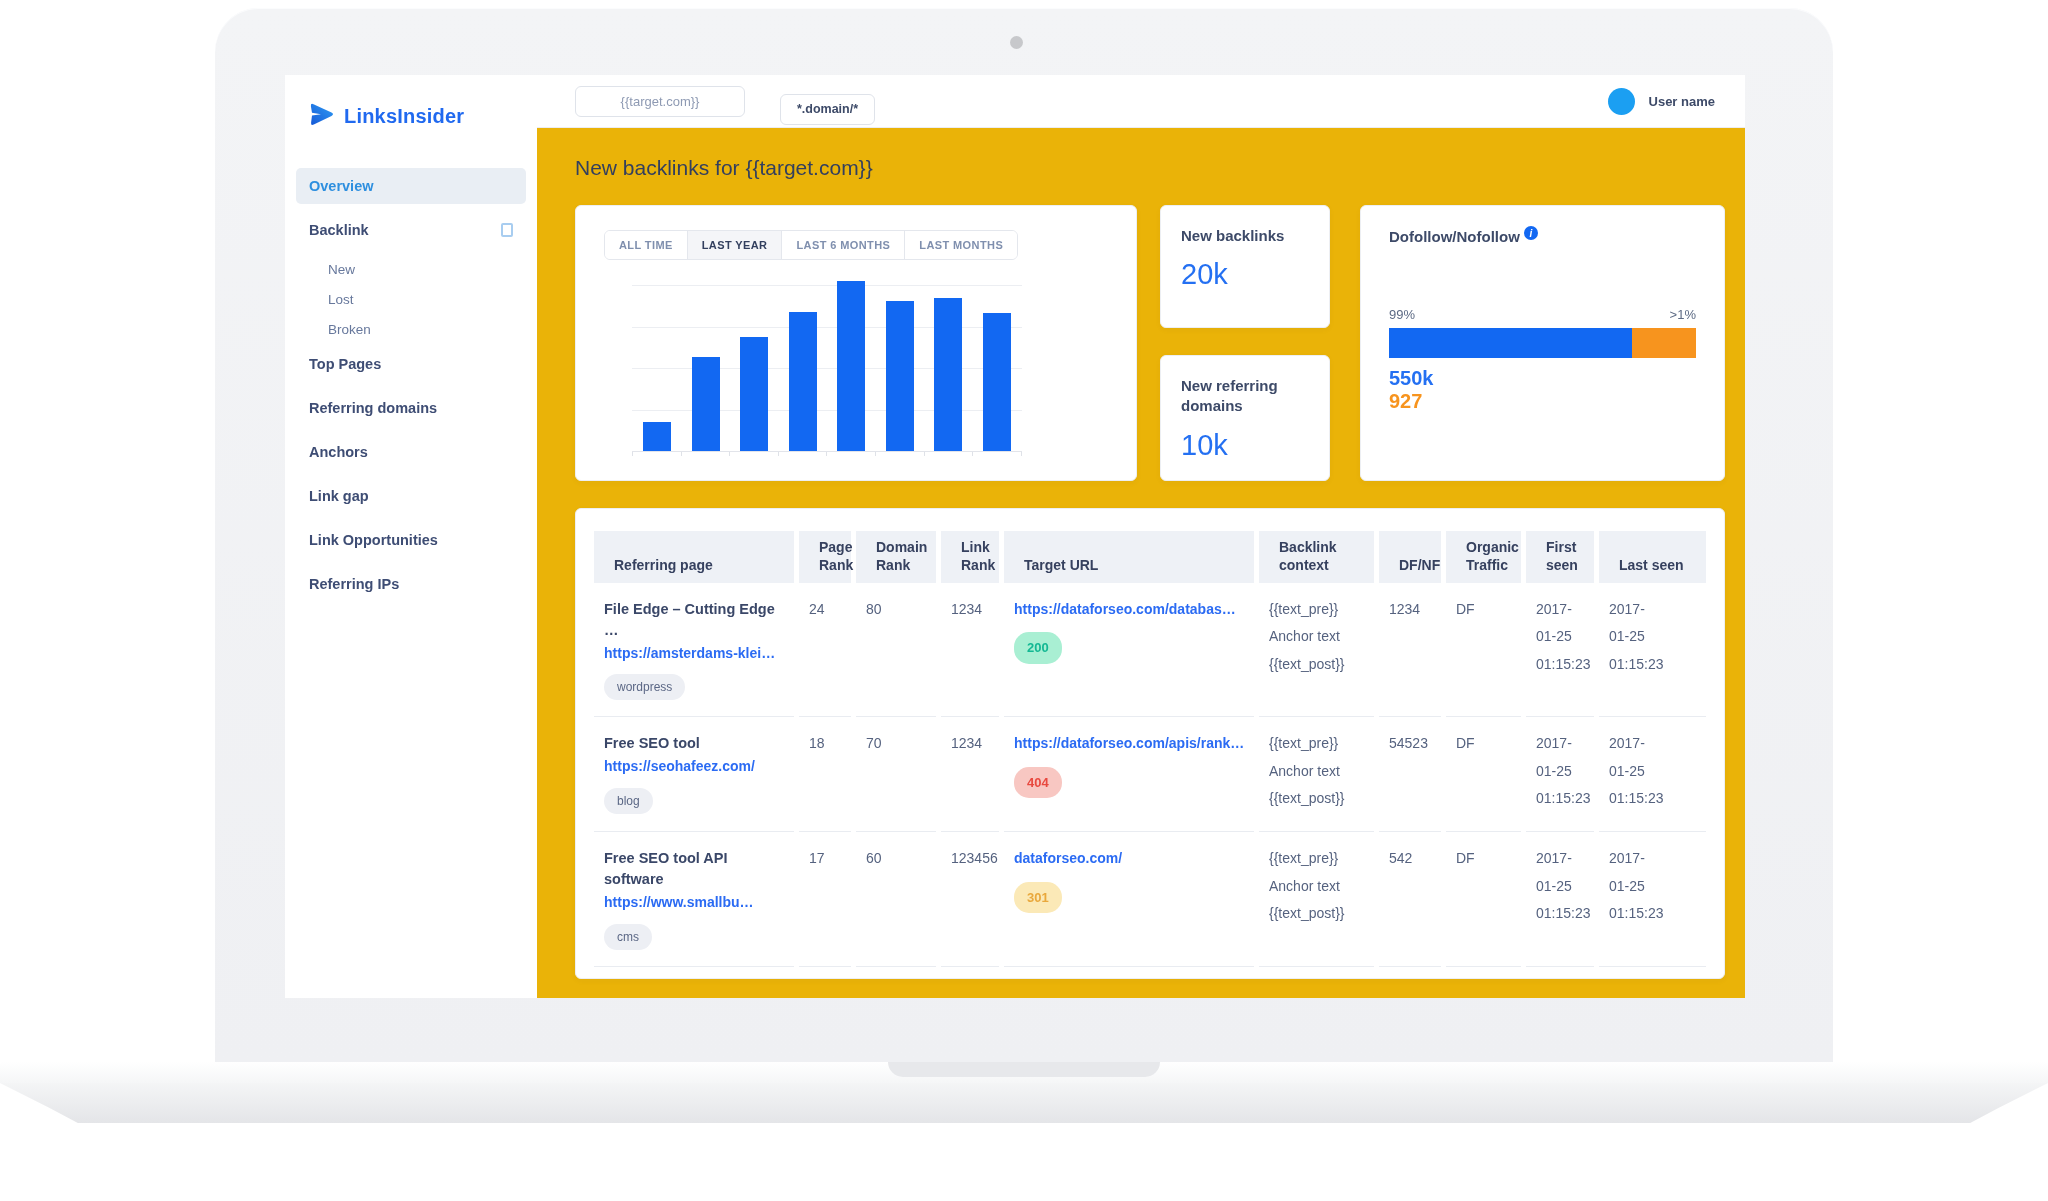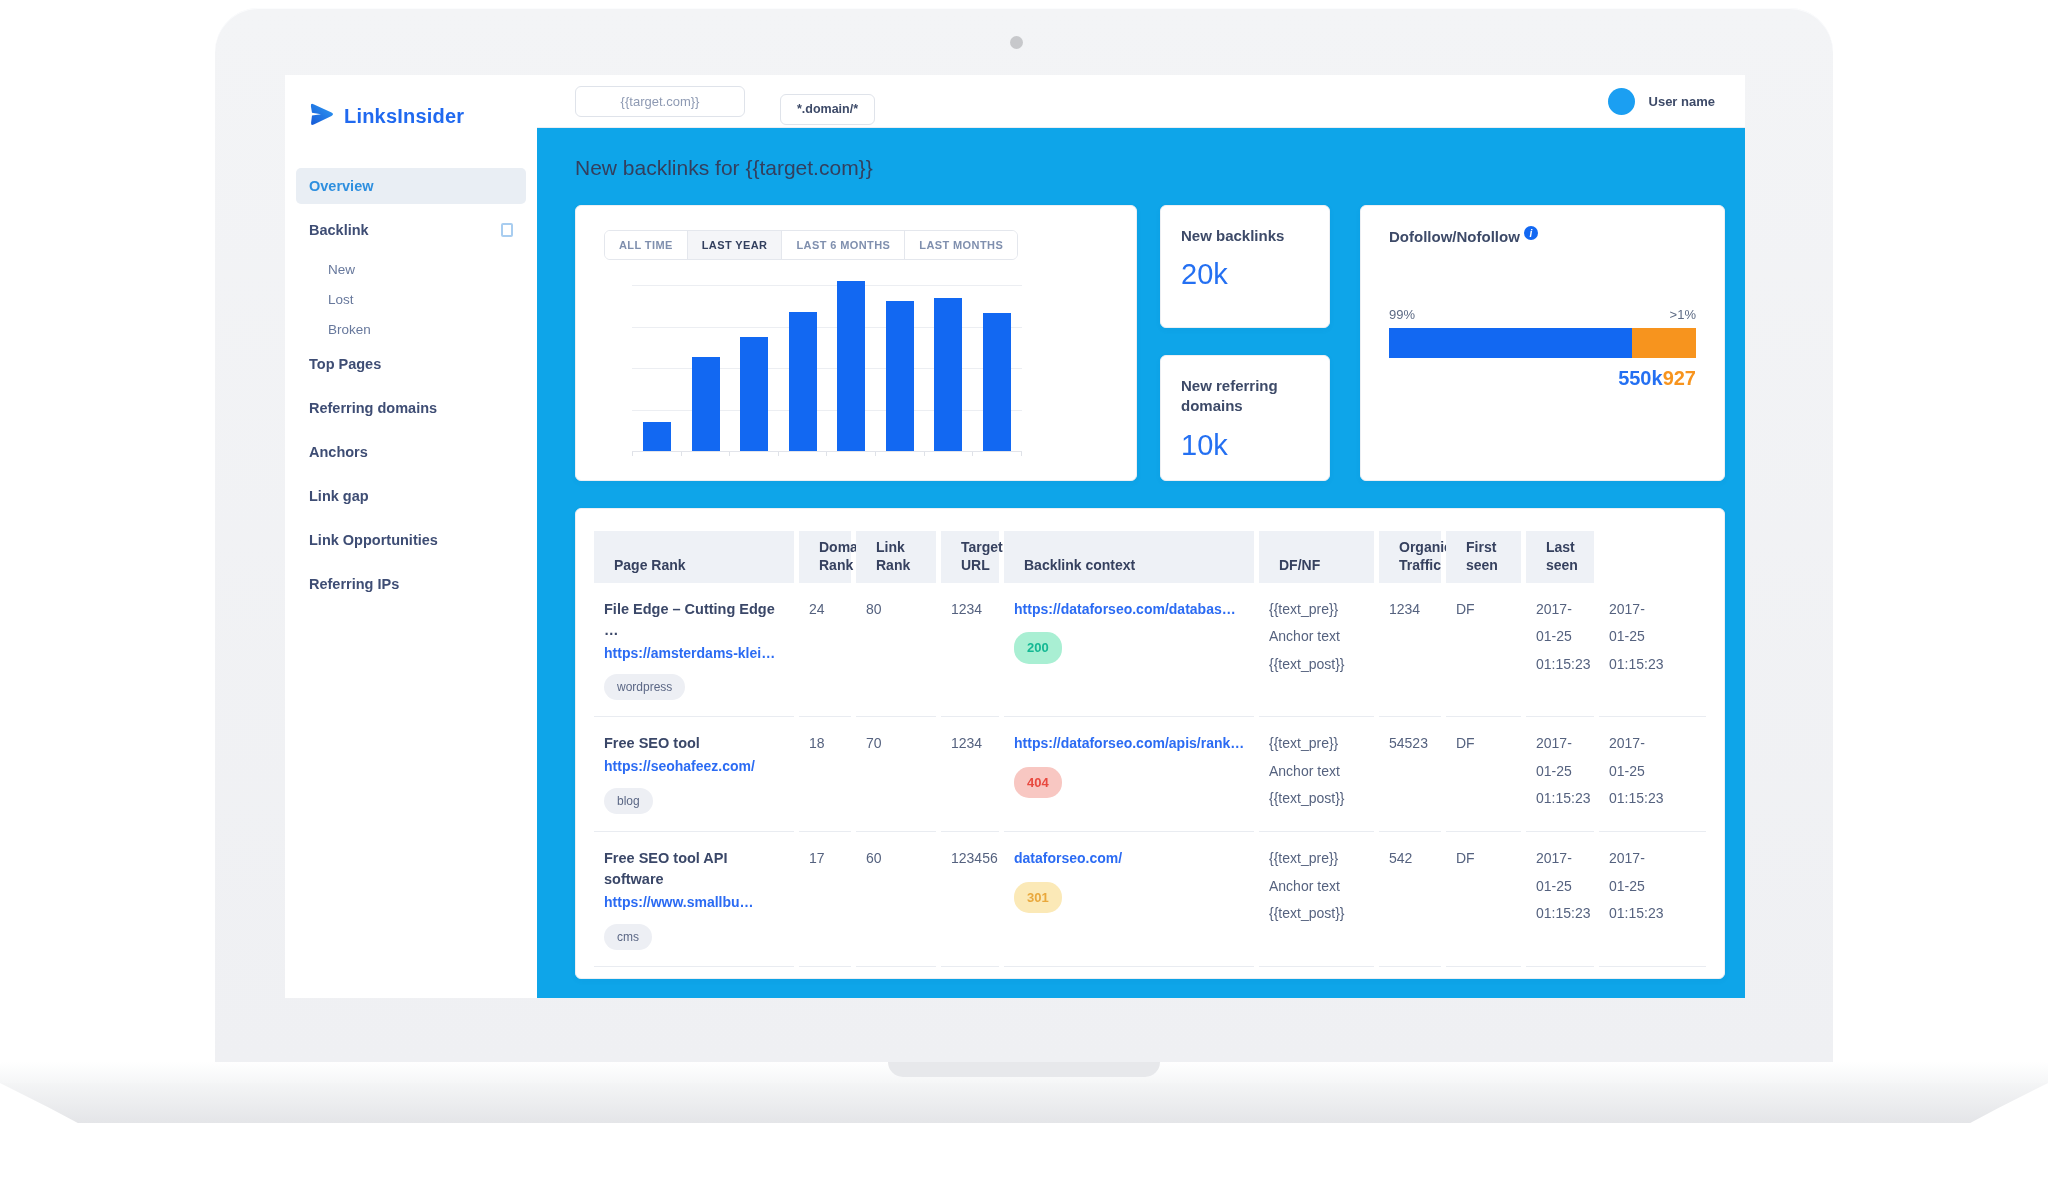--- a/index.html
+++ b/index.html
@@ -16,21 +16,21 @@
   .base-top { position:absolute; left:0; top:1062px; width:2048px; height:21px;
               background:linear-gradient(#ffffff,#f5f6f7); border-radius:3px 3px 0 0; }
   .base-notch { position:absolute; left:888px; top:1062px; width:272px; height:15px;
                 background:#e7e8eb; border-radius:0 0 16px 16px; }
   .base-body { position:absolute; left:0; top:1083px; width:2048px; height:40px;
                background:linear-gradient(#f4f5f6,#e4e5e8);
                clip-path:polygon(0 0,100% 0,97.6% 62%,96.2% 100%,3.8% 100%,2.4% 62%); }
 
   
   .screen { position:absolute; left:285px; top:75px; width:1460px; height:923px;
-            display:flex; background:#0ea5e9; overflow:hidden; }
+            display:flex; background:#eab308; overflow:hidden; }
 
   
   .sidebar { width:252px; background:#fff; flex:none; }
   .logo-row { display:flex; align-items:center; gap:8px; padding:26px 0 0 24px; }
   .logo-text { font-size:20px; font-weight:bold; color:#2069ef; letter-spacing:.2px; }
   .nav { margin-top:36px; padding:0 11px; }
   .nav-item { display:flex; align-items:center; justify-content:space-between;
               padding:10px 13px; border-radius:5px; margin-bottom:8px; cursor:pointer;
               font-size:14.5px; font-weight:bold; color:#3e4d74; }
   .nav-item.active { background:#e9eef4; color:#2e8fdf; }
@@ -87,22 +87,22 @@
   .df-title-row { display:flex; align-items:flex-start; gap:4px; }
   .df-title { font-size:15px; font-weight:bold; color:#3d4a68; }
   .info-icon { width:14px; height:14px; border-radius:50%; background:#1268f2; color:#fff;
                font-size:10px; font-weight:bold; display:flex; align-items:center;
                justify-content:center; margin-top:-2px; font-style:italic; }
   .df-labels { display:flex; justify-content:space-between; margin-top:62px;
                font-size:13px; color:#5d6b85; }
   .df-bar { display:flex; height:30px; margin-top:6px; }
   .df-bar .left { background:#1268f2; }
   .df-bar .right { background:#f7941e; }
-  .df-values { display:flex; justify-content:flex-end; margin-top:9px;
-               font-size:20px; font-weight:bold; }
+  .df-values { display:flex; justify-content:center; margin-top:9px;
+               font-size:20px; font-weight:bold;flex-direction:column; }
   .df-values .left { color:#2470f2; }
   .df-values .right { color:#f7941e; }
 
   
   .table-card { margin-top:27px; width:1150px; height:471px; padding:22px 18px 0;
                 overflow:hidden; }
   .t-grid { display:grid; grid-template-columns:200px 52px 80px 58px 250px 115px 62px 75px 68px minmax(0,1fr);
             column-gap:5px; }
   .th { background:#eef1f6; padding:8px 8px 9px 20px; font-size:14px; font-weight:bold;
         color:#36415f; line-height:1.25; min-height:50px; display:flex; align-items:flex-end; }
@@ -271,20 +271,21 @@
             </div>
             <div class="df-values">
               <span class="left">550k</span>
               <span class="right">927</span>
             </div>
           </div>
         </div>
 
         <div class="card table-card">
           <div class="t-grid" id="t-head">
+              <div class="th">Referring page</div>
               <div class="th">Page Rank</div>
               <div class="th">Domain Rank</div>
               <div class="th">Link Rank</div>
               <div class="th">Target URL</div>
               <div class="th">Backlink context</div>
               <div class="th">DF/NF</div>
               <div class="th">Organic Traffic</div>
               <div class="th">First seen</div>
               <div class="th">Last seen</div>
             </div>

